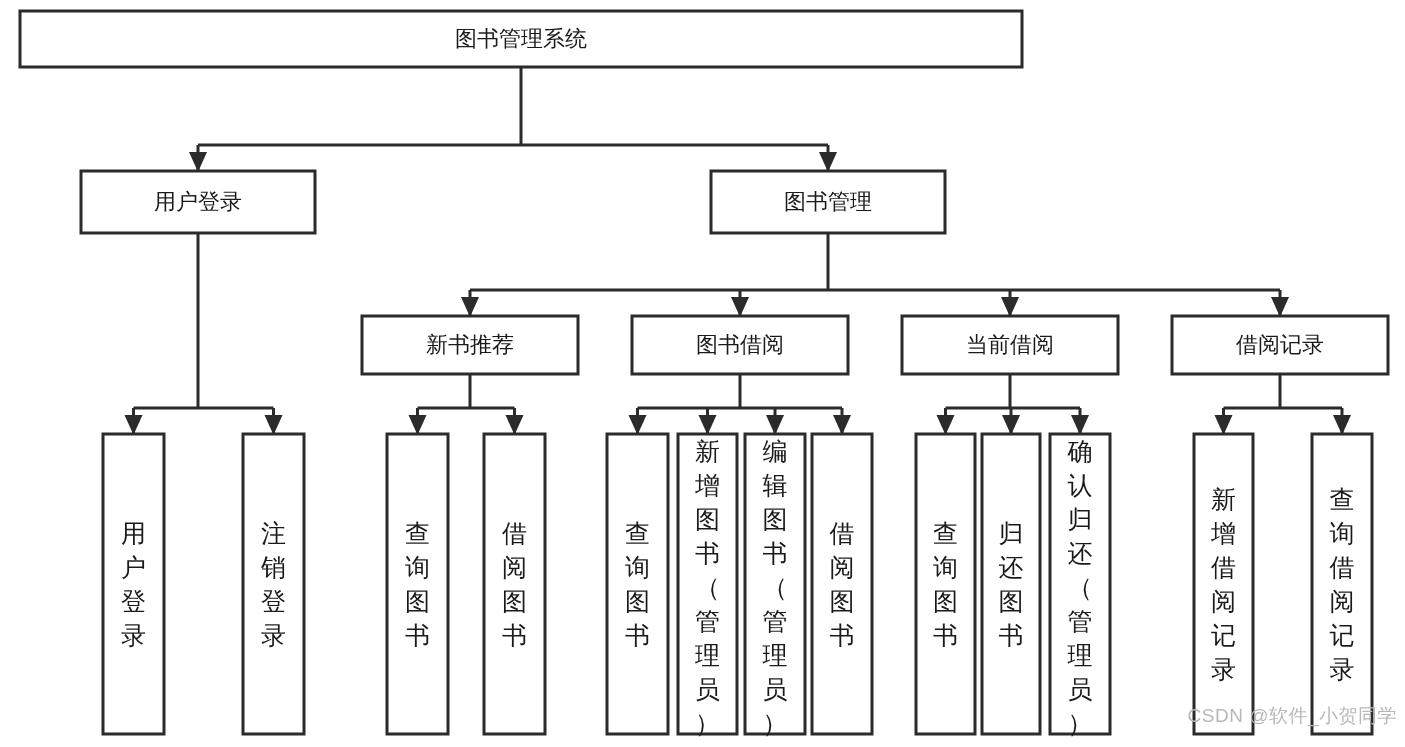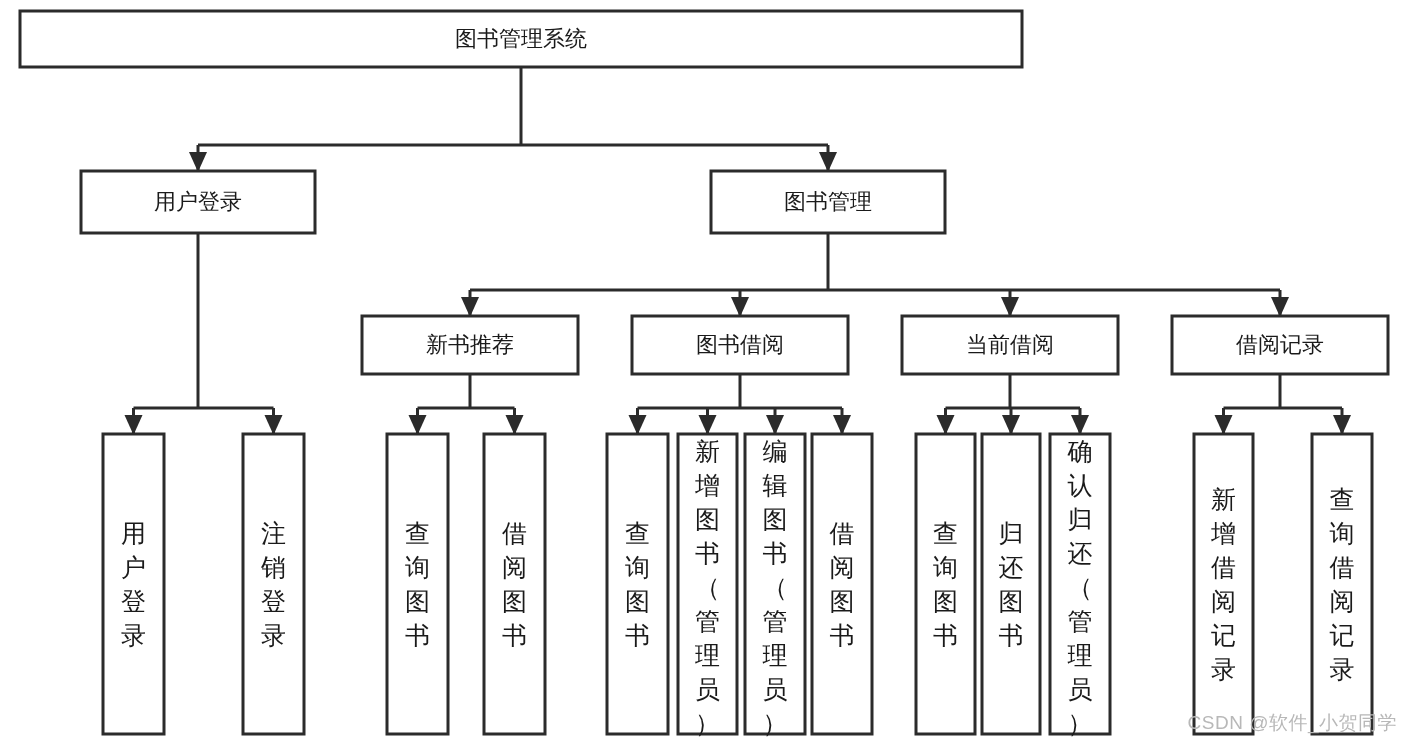--- a/index.html
+++ b/index.html
@@ -44,21 +44,21 @@
   }
   .node-label-v {
     font-family: "Liberation Sans", "DejaVu Sans", sans-serif;
     font-size: 25px;
     fill: #1a1a1a;
     text-anchor: middle;
   }
   .watermark {
     position: absolute;
     right: 8px;
-    bottom: 11px;
+    bottom: 18px;
     font-family: "Liberation Sans", "DejaVu Sans", sans-serif;
     font-size: 19px;
     color: #b8b8b8;
     white-space: nowrap;
     letter-spacing: 0.5px;
     pointer-events: none;
   }
 </style>
 </head>
 <body>

